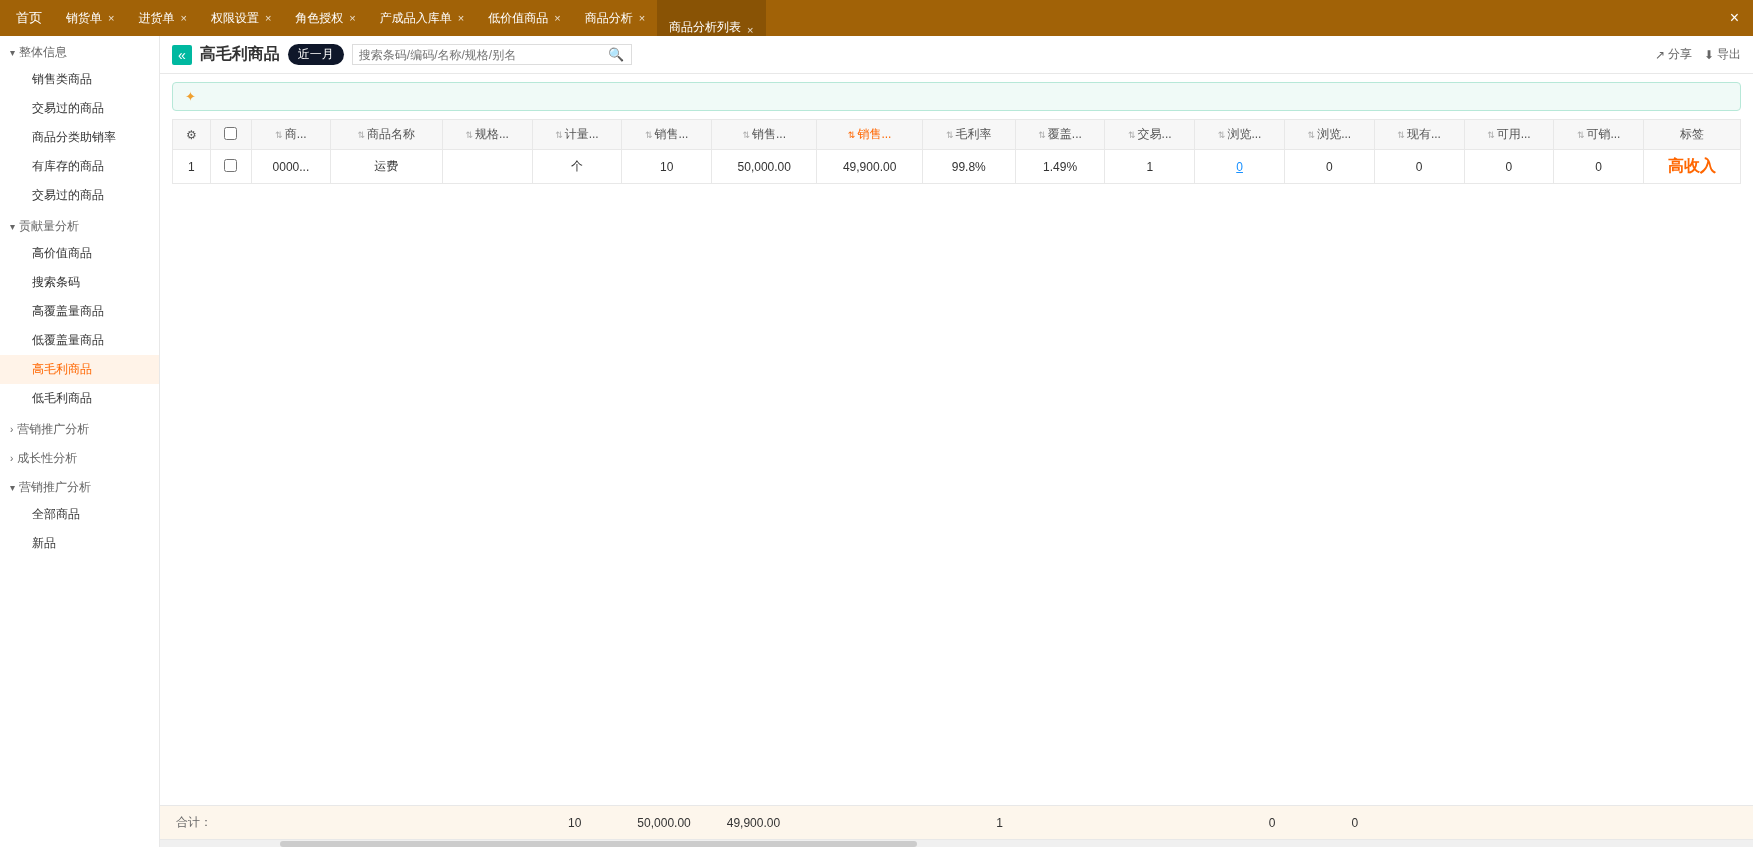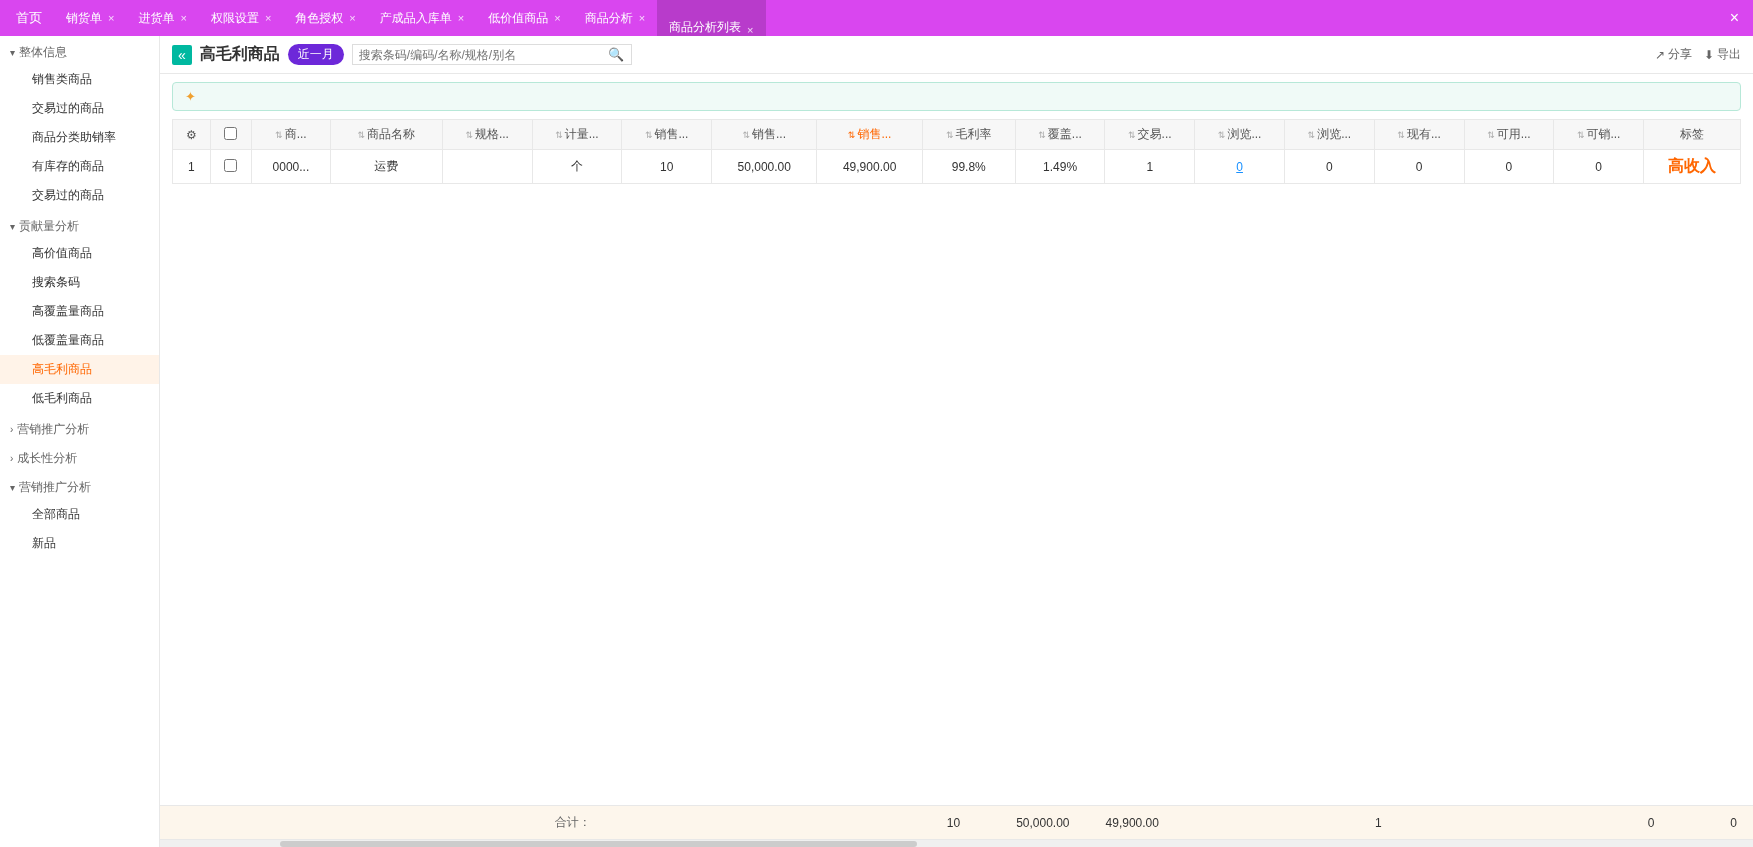--- a/index.html
+++ b/index.html
@@ -1,20 +1,20 @@
 <!DOCTYPE html>
 <html><head>
   <meta charset="utf-8">
   <style>
     * { box-sizing: border-box; margin: 0; padding: 0; font-family: 'Microsoft YaHei', Arial, sans-serif; font-size: 12px; }
     body { background: #f5f5f5; overflow: hidden; height: 847px; display: flex; flex-direction: column; }
 
     
     .top-nav {
-      background: #d946ef;
+      background: #a16207;
       display: flex;
       align-items: center;
       height: 36px;
       flex-shrink: 0;
       padding: 0 4px;
     }
     .top-nav-item {
       color: #fff;
       padding: 0 12px;
       height: 100%;
@@ -99,21 +99,21 @@
       padding: 2px 6px;
       cursor: pointer;
       font-size: 14px;
     }
     .content-title {
       font-size: 16px;
       font-weight: bold;
       color: #333;
     }
     .period-btn {
-      background: #6d28d9;
+      background: #0f172a;
       color: #fff;
       border: none;
       border-radius: 12px;
       padding: 2px 10px;
       cursor: pointer;
       font-size: 12px;
     }
     .search-input-wrap {
       display: flex;
       align-items: center;
@@ -203,21 +203,20 @@
     .footer-bar {
       background: #fdf6ec;
       border-top: 1px solid #e8e8e8;
       padding: 8px 16px;
       display: flex;
       align-items: center;
       gap: 16px;
       flex-shrink: 0;
       font-size: 12px;
       color: #333;
-      justify-content: flex-end;
     }
     .footer-bar .total-label { color: #666; }
 
     
     .scrollbar-bar {
       height: 8px;
       background: #f0f0f0;
       border-top: 1px solid #e8e8e8;
       flex-shrink: 0;
     }

